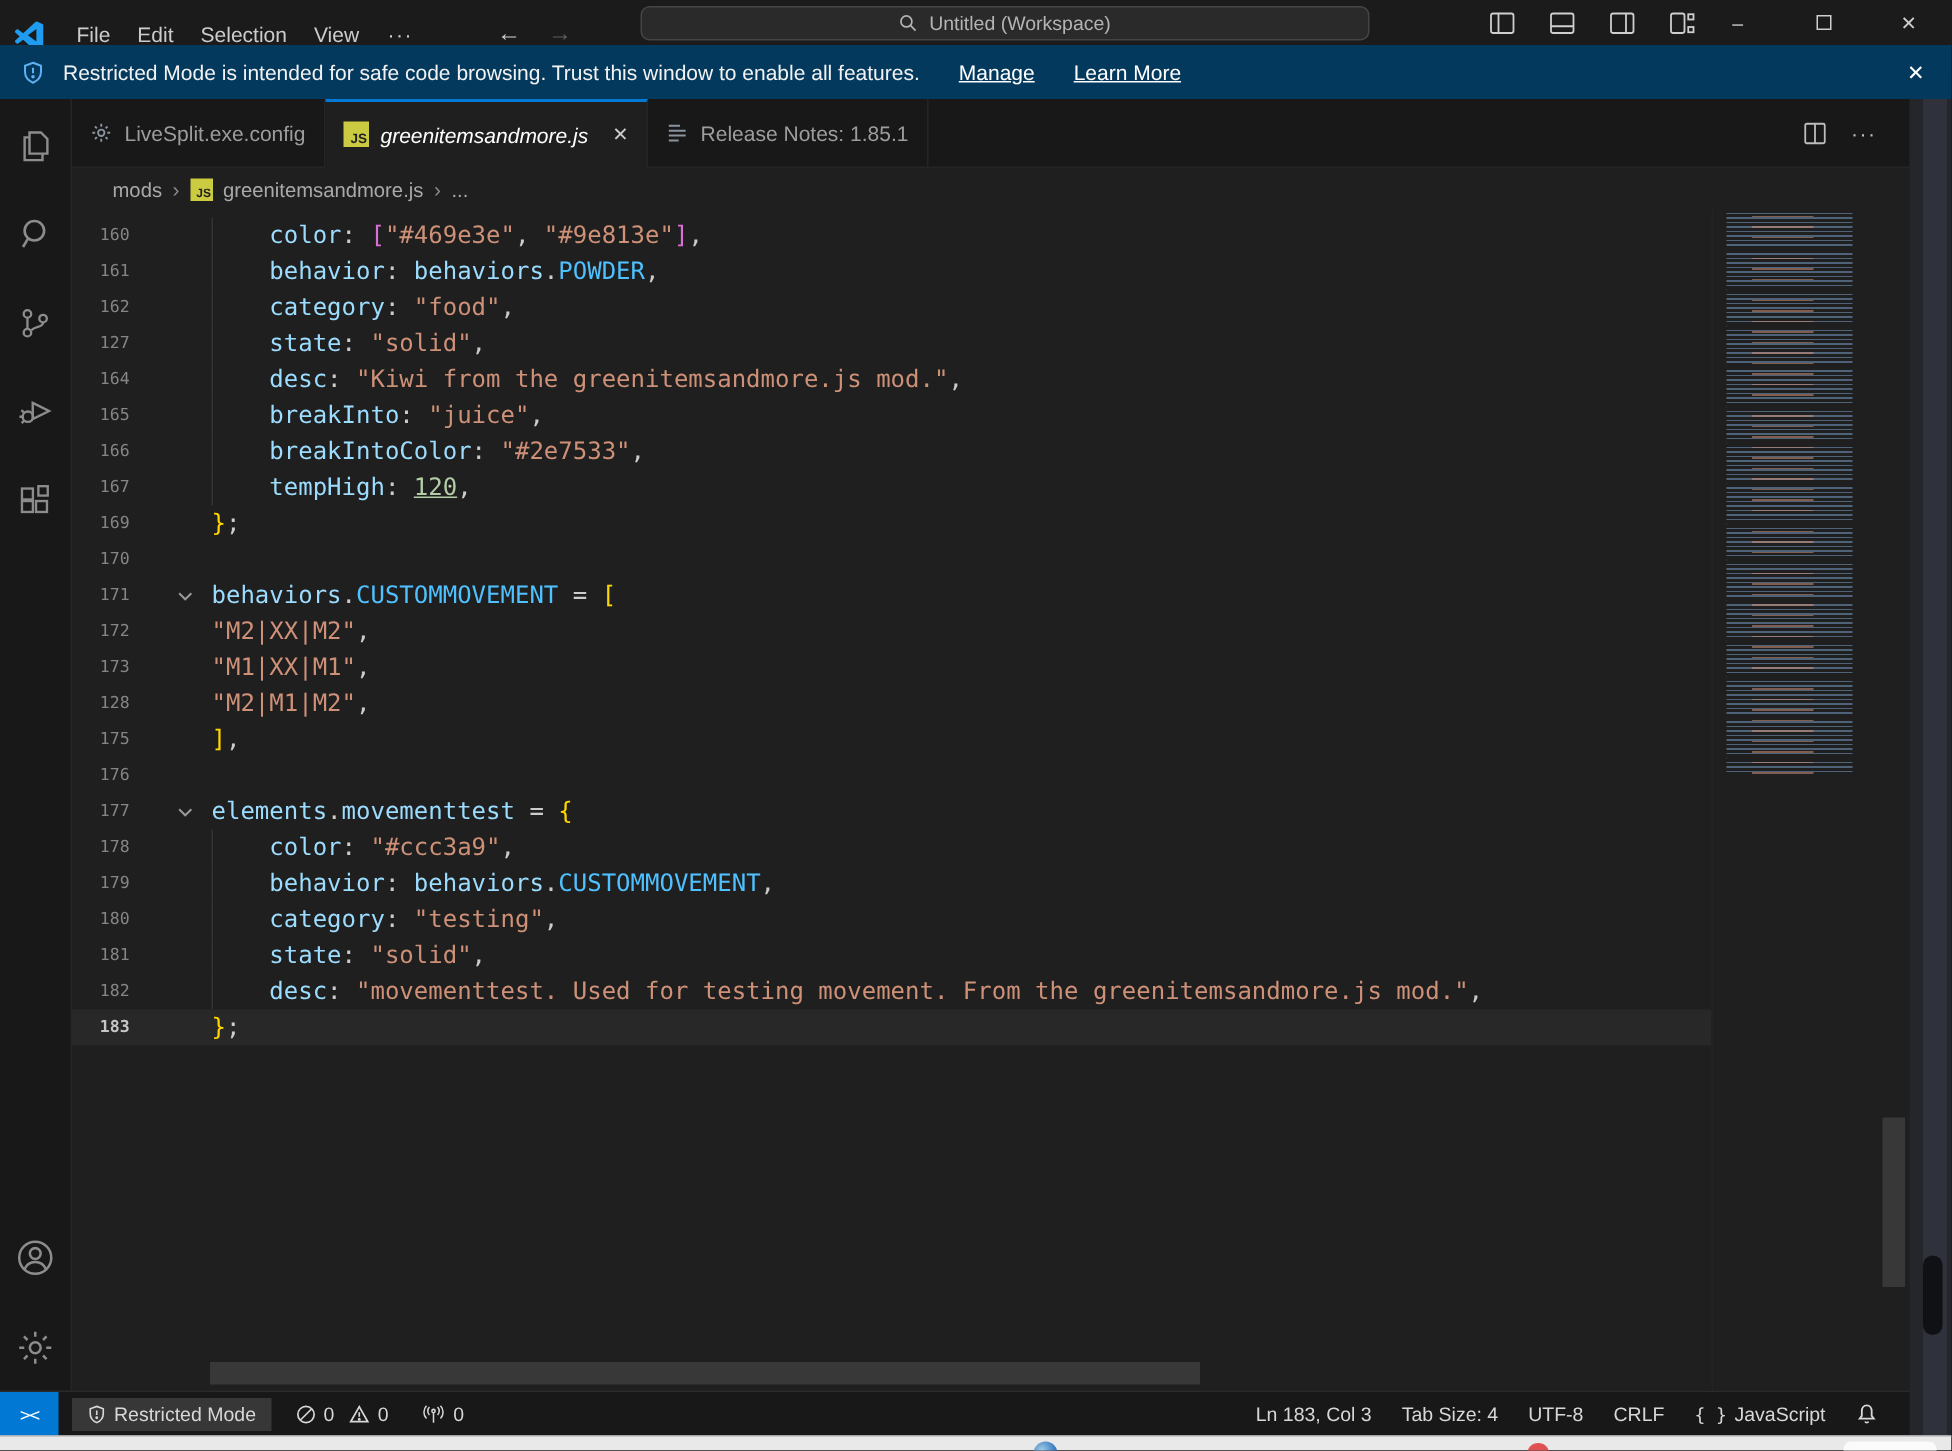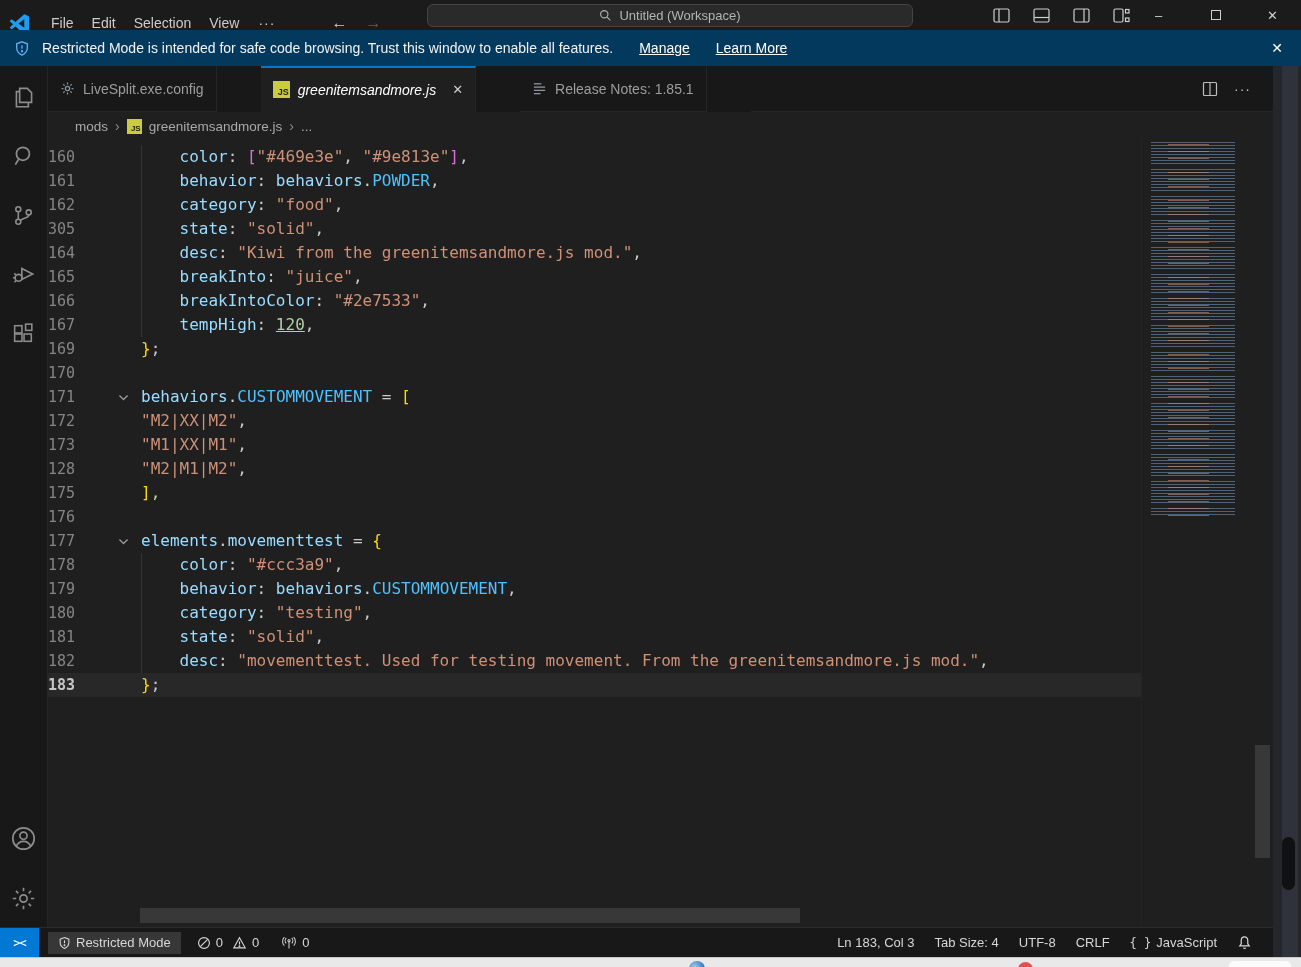--- a/index.html
+++ b/index.html
@@ -36,41 +36,41 @@
   
   #activitybar { position:absolute; left:0; top:66px; width:48px; height:861px; background:#181818;
     border-right:1px solid #252525; display:flex; flex-direction:column; align-items:center; }
   .act-top { display:flex; flex-direction:column; gap:31px; padding-top:17px; align-items:center; }
   .act-bottom { margin-top:auto; display:flex; flex-direction:column; gap:32px; padding-bottom:15px; align-items:center; }
   .act-ic { width:28px; height:28px; display:flex; align-items:center; justify-content:center; }
 
   
   #editorcol { position:absolute; left:48px; top:66px; width:1225px; height:861px; background:#1f1f1f; }
 
-  #tabbar { position:absolute; left:0; top:0; width:1225px; height:46px; background:#181818; display:flex;gap:44px; }
+  #tabbar { position:absolute; left:0; top:0; width:1225px; height:46px; background:#181818; display:flex; }
   .tab { height:46px; display:flex; align-items:center; gap:8px; padding:0 12px;
     border-right:1px solid #252525; border-bottom:1px solid #252525; color:#9d9d9d; font-size:14px; }
   .tab.active { background:#1f1f1f; color:#ffffff; border-bottom:1px solid #1f1f1f; border-top:2px solid var(--accent_blue); }
   .tab.active .tab-label { font-style:italic; }
   .tab .tab-close { margin-left:8px; font-size:13px; color:#cccccc; }
   .tab-filler { flex:1; border-bottom:1px solid #252525; display:flex; align-items:center; justify-content:flex-end; gap:16px; padding-right:22px; }
   .jsbadge { width:17px; height:17px; background:var(--js_icon_bg); color:#1f1f1f; font-weight:bold;
     font-size:9px; display:flex; align-items:flex-end; justify-content:flex-end; padding:1px 1px; font-family:"Liberation Sans",sans-serif; }
   .jsbadge.small { width:15px; height:15px; font-size:8px; }
 
   #breadcrumb { position:absolute; left:0; top:46px; width:1225px; height:28px; background:#1f1f1f;
     display:flex; align-items:center; gap:7px; padding-left:27px; color:#a9a9a9; font-size:13.5px;text-align:center; }
   #breadcrumb .sep { color:#8a8a8a; font-size:14px; }
 
   
   #codearea { position:absolute; left:0; top:74px; width:1225px; height:787px; background:#1f1f1f; overflow:hidden; }
   #code-lines { position:absolute; left:0; top:5px; width:1093px; }
   .row { display:flex; height:24px; line-height:24px; font-family:"DejaVu Sans Mono", monospace; font-size:16px; position:relative; }
   .row.active { background:#282828; }
-  .num { width:57px; text-align:left; color:#858585; font-size:15px; flex:none; }
+  .num { width:57px; text-align:center; color:#858585; font-size:11px; flex:none; }
   .row.active .num { color:#c6c6c6;font-weight:bold; }
   .foldcol { width:36px; flex:none; display:flex; align-items:center; justify-content:center; }
   .code { flex:1; white-space:pre; position:relative; color:#cccccc; }
   .guide { position:absolute; left:0; top:0; bottom:0; border-left:1px solid #333333; }
   .tk-p { color:var(--token_property); }
   .tk-v { color:var(--token_variable); }
   .tk-s { color:var(--token_string); }
   .tk-n { color:var(--token_number);text-decoration:underline; }
   .tk-c { color:var(--token_constant); }
   .tk-pu { color:var(--token_punct); }
@@ -308,21 +308,21 @@
             <div class="num">161</div>
             <div class="foldcol"></div>
             <div class="code"><span class="guide"></span><span class="tk-pu">    </span><span class="tk-p">behavior</span><span class="tk-pu">: </span><span class="tk-v">behaviors</span><span class="tk-pu">.</span><span class="tk-c">POWDER</span><span class="tk-pu">,</span></div>
           </div>
           <div class="row">
             <div class="num">162</div>
             <div class="foldcol"></div>
             <div class="code"><span class="guide"></span><span class="tk-pu">    </span><span class="tk-p">category</span><span class="tk-pu">: </span><span class="tk-s">"food"</span><span class="tk-pu">,</span></div>
           </div>
           <div class="row">
-            <div class="num">305</div>
+            <div class="num">127</div>
             <div class="foldcol"></div>
             <div class="code"><span class="guide"></span><span class="tk-pu">    </span><span class="tk-p">state</span><span class="tk-pu">: </span><span class="tk-s">"solid"</span><span class="tk-pu">,</span></div>
           </div>
           <div class="row">
             <div class="num">164</div>
             <div class="foldcol"></div>
             <div class="code"><span class="guide"></span><span class="tk-pu">    </span><span class="tk-p">desc</span><span class="tk-pu">: </span><span class="tk-s">"Kiwi from the greenitemsandmore.js mod."</span><span class="tk-pu">,</span></div>
           </div>
           <div class="row">
             <div class="num">165</div>

